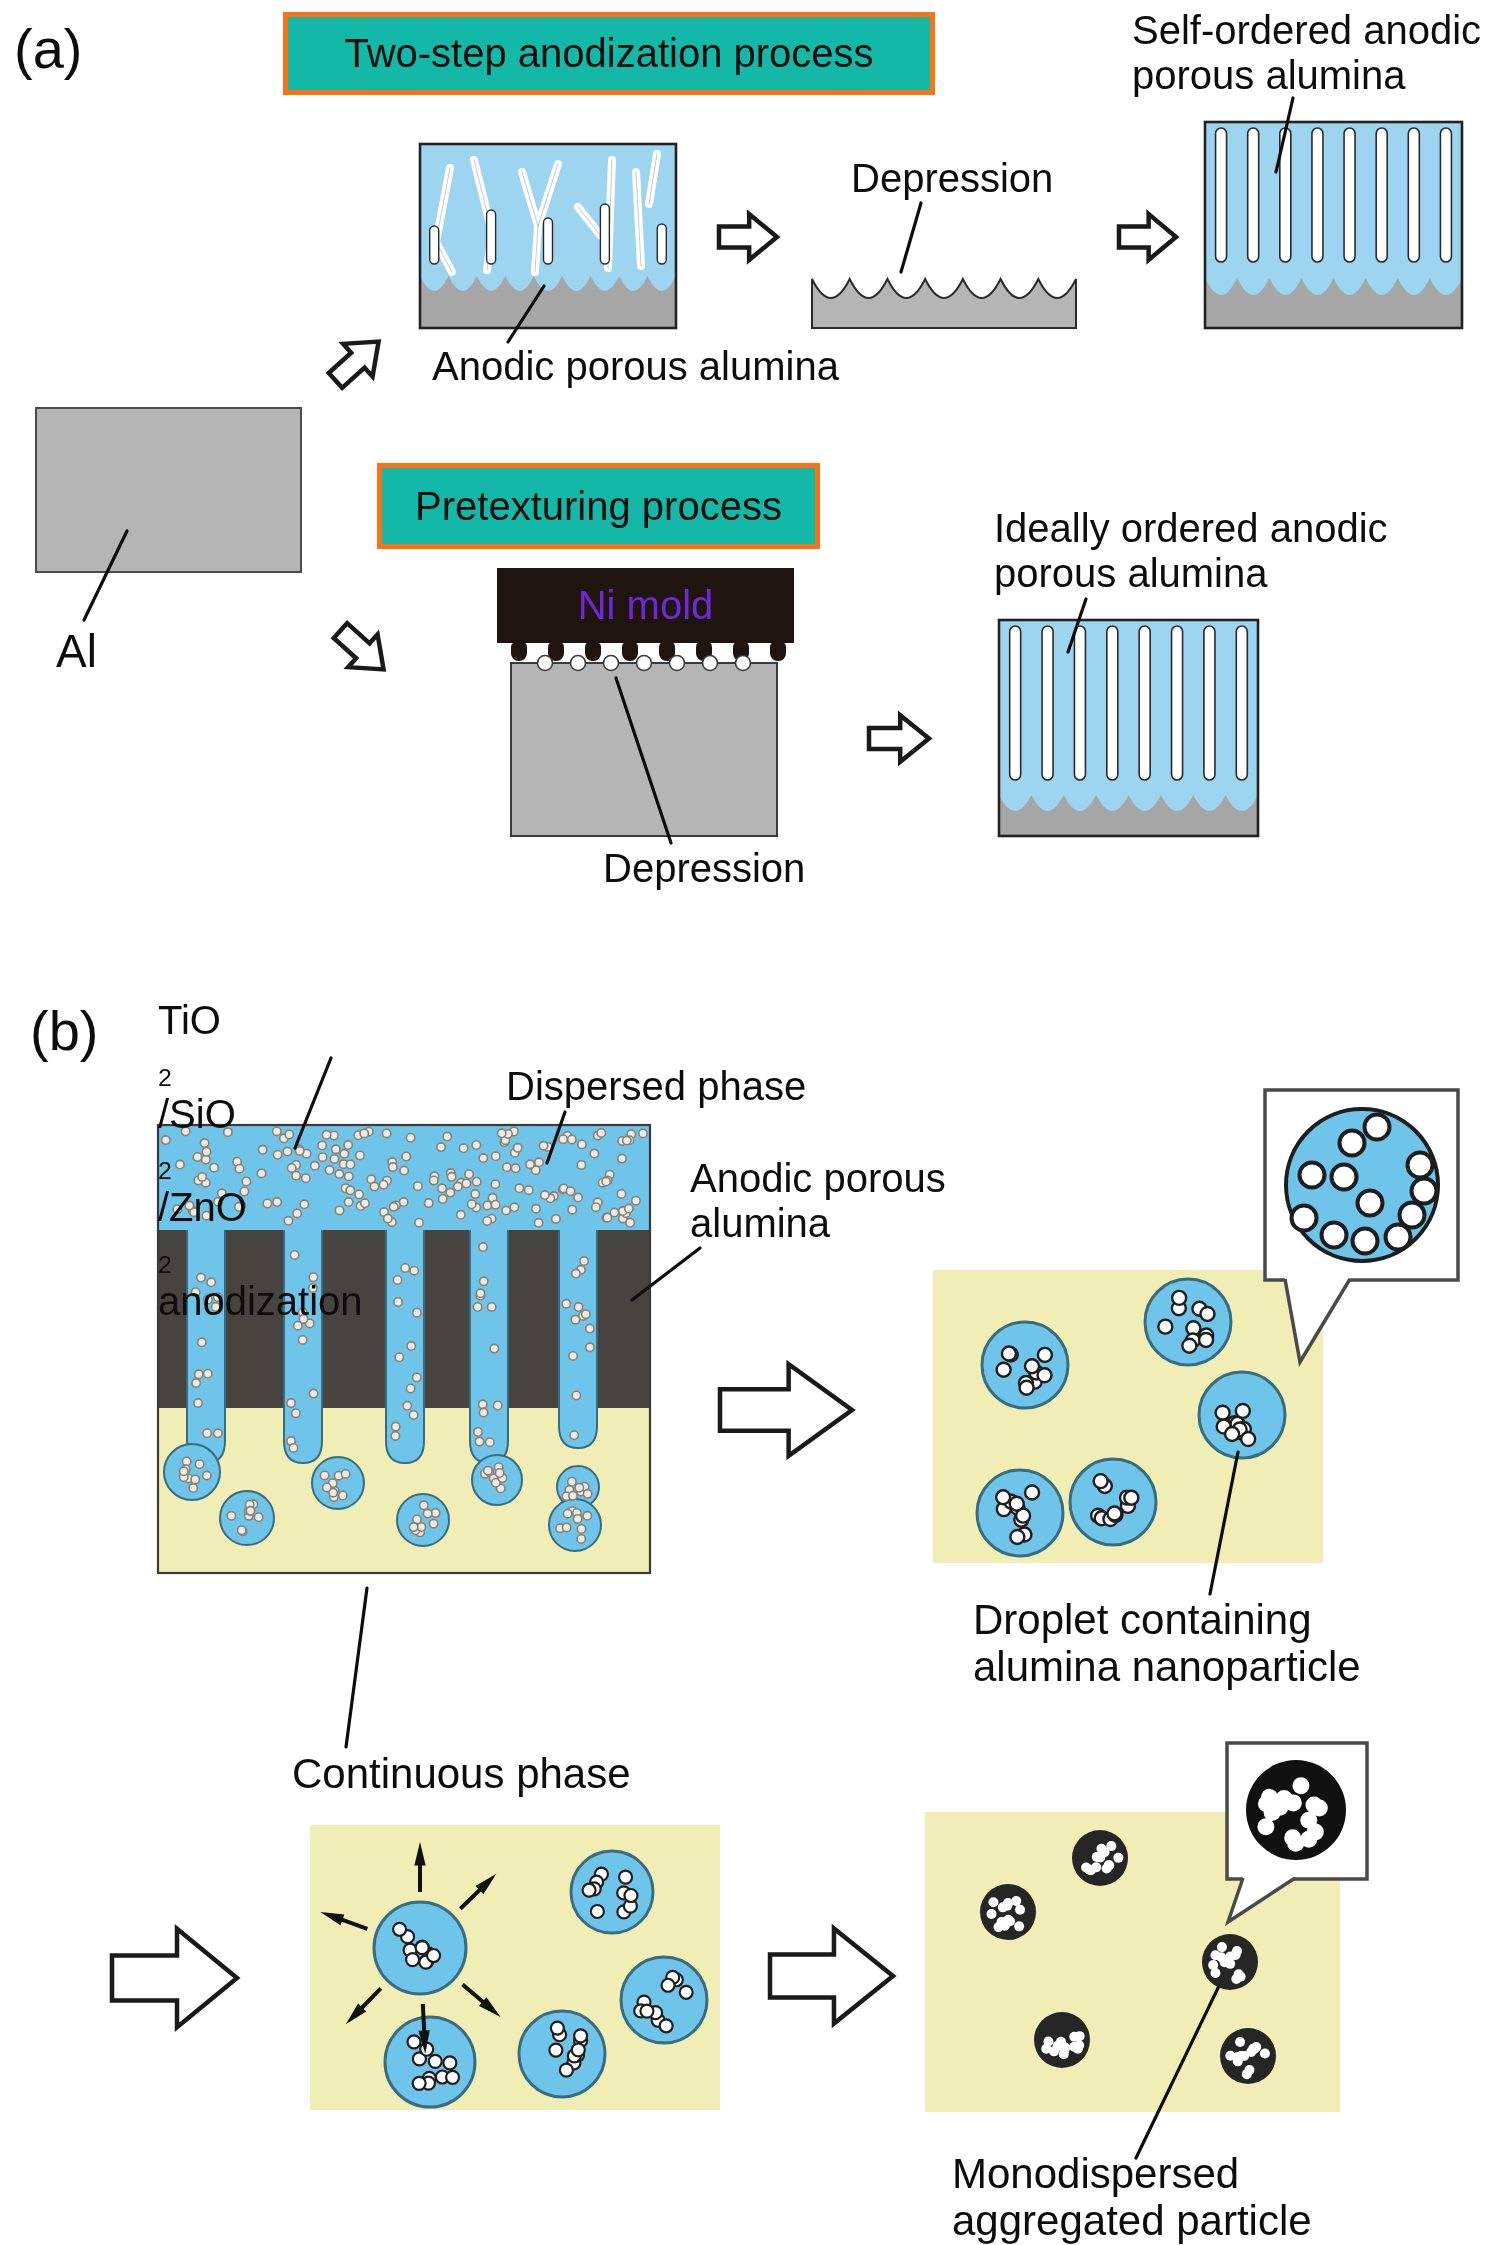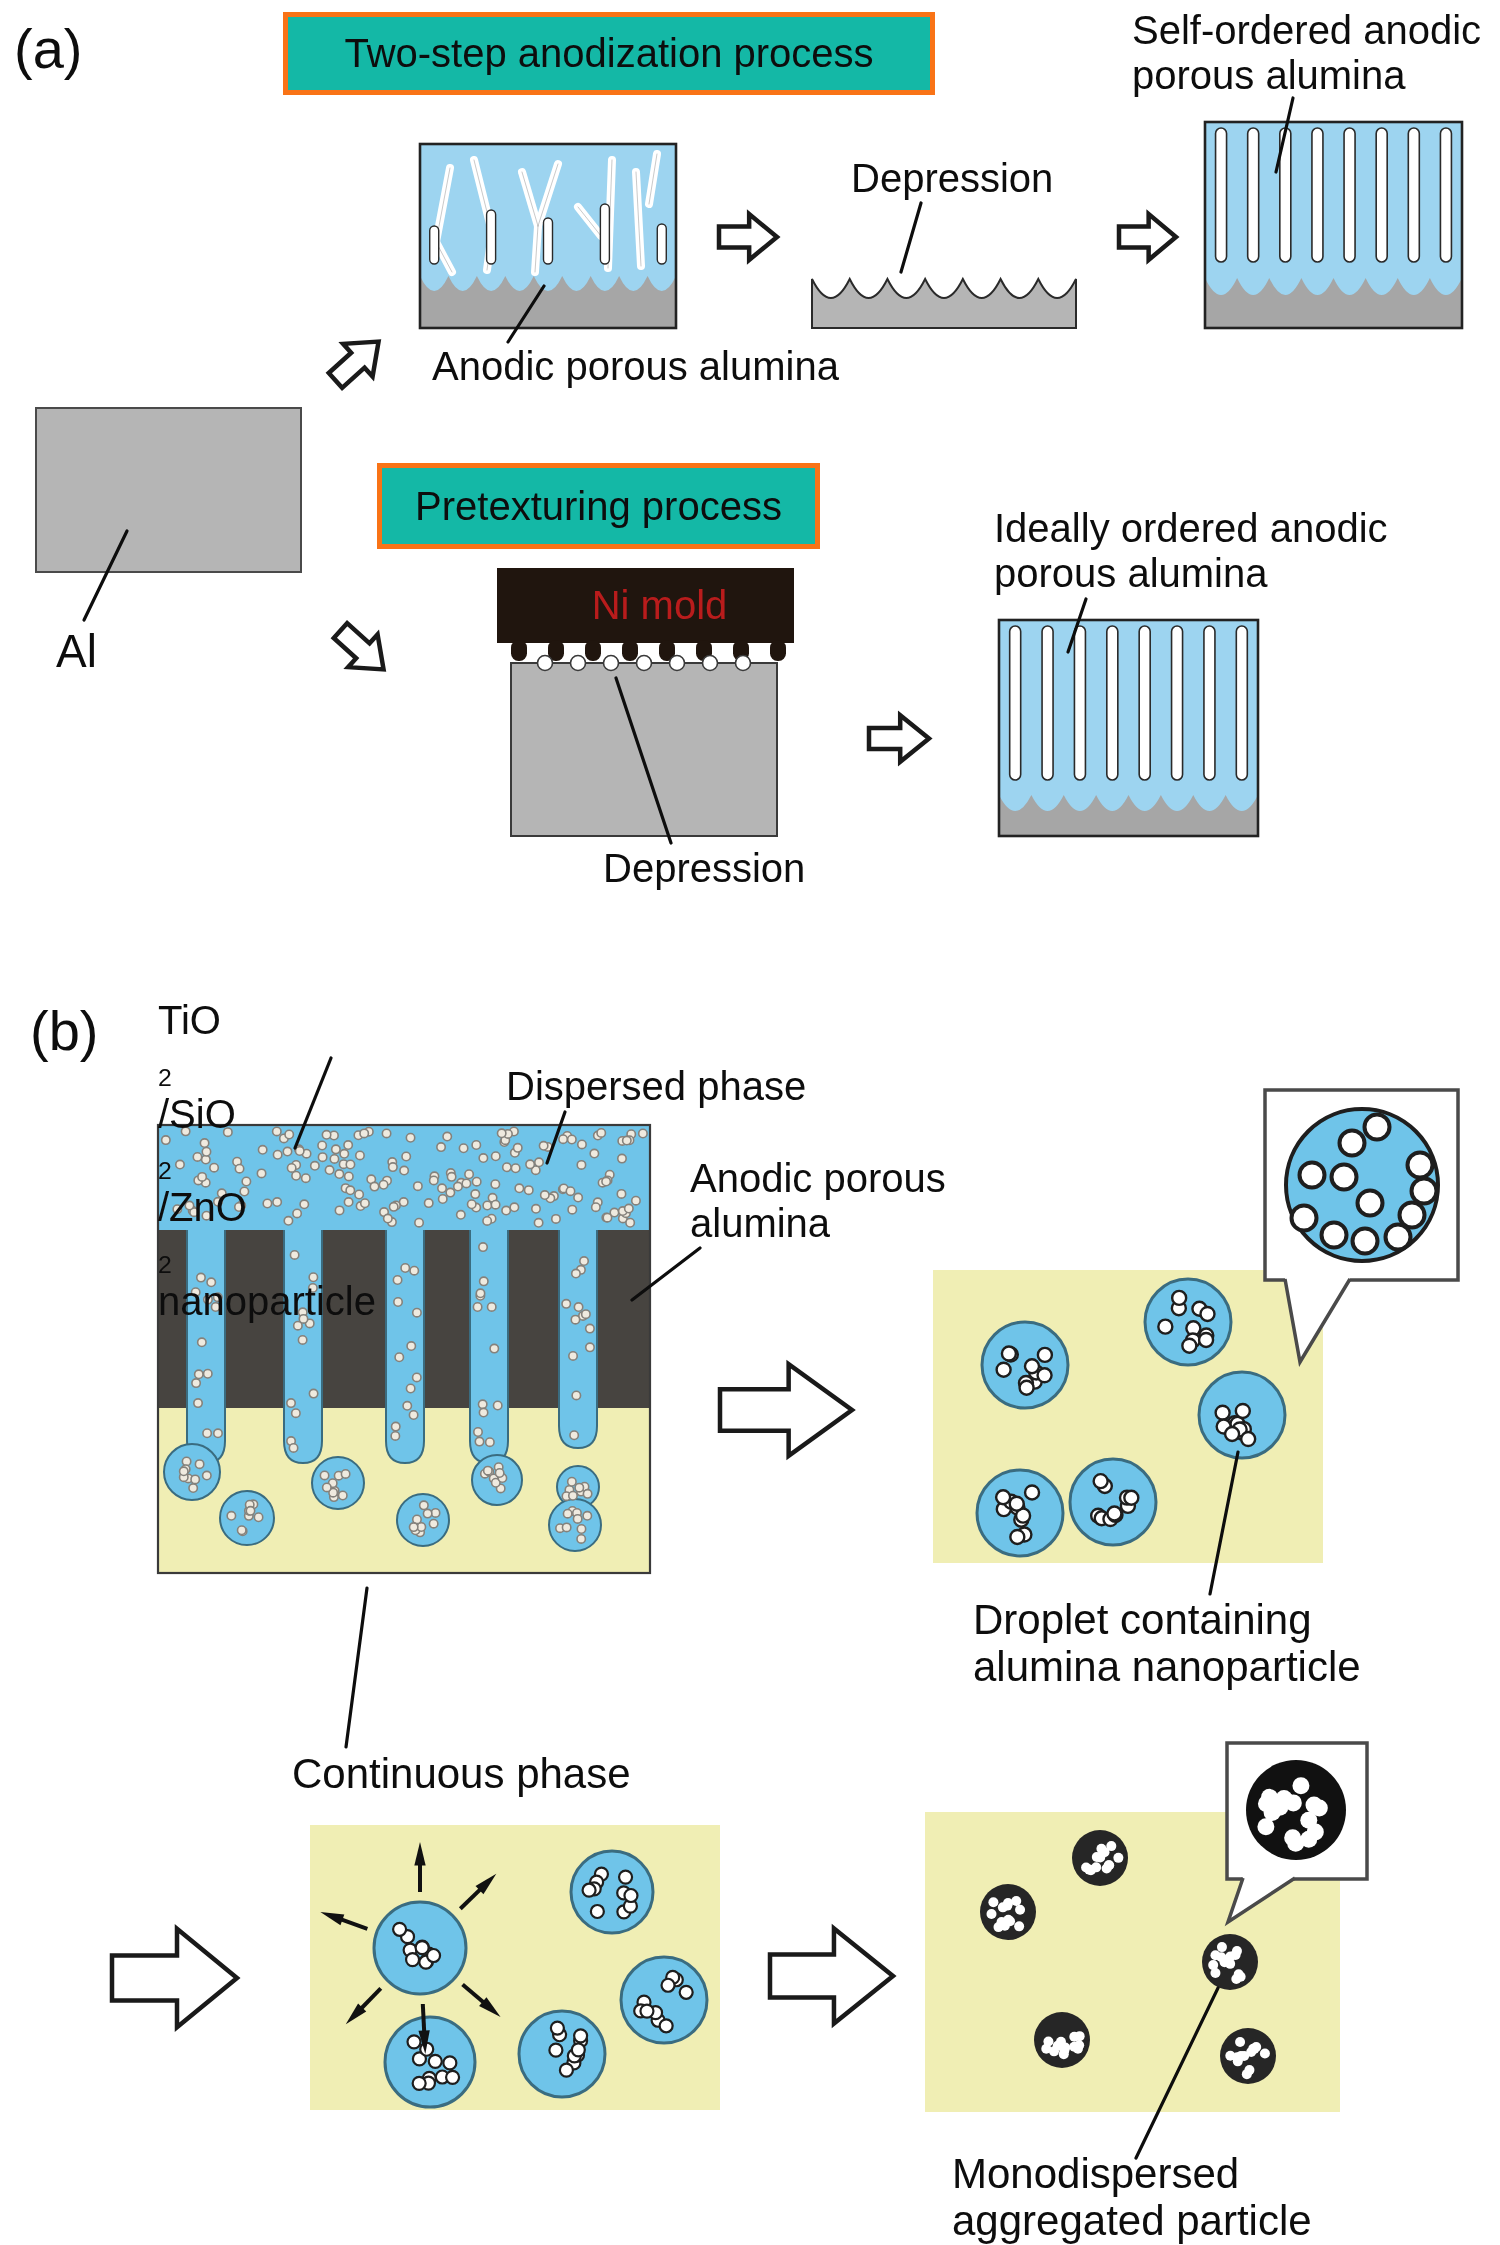--- a/index.html
+++ b/index.html
@@ -9,21 +9,21 @@
   .lbl{position:absolute;white-space:nowrap;line-height:1.12;}
   .lbl span{display:block;}
   .fs40{font-size:40px;}
   .fs42{font-size:42px;}
   .fs46{font-size:46px;}
   .fs56{font-size:56px;}
   .pbox{position:absolute;border:5px solid #f97316;background:#14b8a6;display:flex;
         align-items:center;justify-content:center;font-size:40px;white-space:nowrap;}
   .sub{display:inline !important;font-size:0.62em;vertical-align:-0.28em;}
   .nimold{position:absolute;display:flex;align-items:center;justify-content:center;
-          font-size:40px;color:#b91c1c;margin-left:14px;}
+          font-size:40px;color:#6d28d9;}
 </style>
 </head>
 <body>
 
 <div id="stage">
 
   <div id="fig-canvas"><svg width="1500" height="2245" viewBox="0 0 1500 2245">
         <g>
           <rect x="420" y="272" width="256" height="56" fill="#a6a6a6"></rect>
           <path d="M420,144 L676,144 L676,276 Q661.7777777777777,306 647.5555555555555,276 Q633.3333333333333,306 619.1111111111111,276 Q604.8888888888888,306 590.6666666666666,276 Q576.4444444444443,306 562.2222222222222,276 Q548,306 533.7777777777778,276 Q519.5555555555555,306 505.3333333333333,276 Q491.11111111111114,306 476.8888888888889,276 Q462.6666666666667,306 448.44444444444446,276 Q434.22222222222223,306 420,276 L420,144 Z" fill="#9dd4f0"></path>
@@ -717,21 +717,21 @@
 
   <div class="lbl fs40" style="left:603px;top:846px;">Depression</div>
 
   <div class="lbl fs40" style="left:994px;top:506px;">
     <span>Ideally ordered anodic</span>
     <span>porous alumina</span>
   </div>
 
   <div class="lbl fs56" style="left:30px;top:1000px;">(b)</div>
 
-  <div class="lbl fs40" style="left:158px;top:998px;"><span id="nanoparticle-text" style="display:inline;"><span>TiO</span><span class="sub">2</span><span>/SiO</span><span class="sub">2</span><span>/ZnO</span><span class="sub">2</span><span> nanoparticle</span></span></div>
+  <div class="lbl fs40" style="left:158px;top:998px;"><span id="nanoparticle-text" style="display:inline;"><span>TiO</span><span class="sub">2</span><span>/SiO</span><span class="sub">2</span><span>/ZnO</span><span class="sub">2</span><span> anodization</span></span></div>
 
   <div class="lbl fs40" style="left:506px;top:1064px;">Dispersed phase</div>
 
   <div class="lbl fs40" style="left:690px;top:1156px;">
     <span>Anodic porous</span>
     <span>alumina</span>
   </div>
 
   <div class="lbl fs42" style="left:263px;top:1750px;margin-left:29px;">Continuous phase</div>
 

